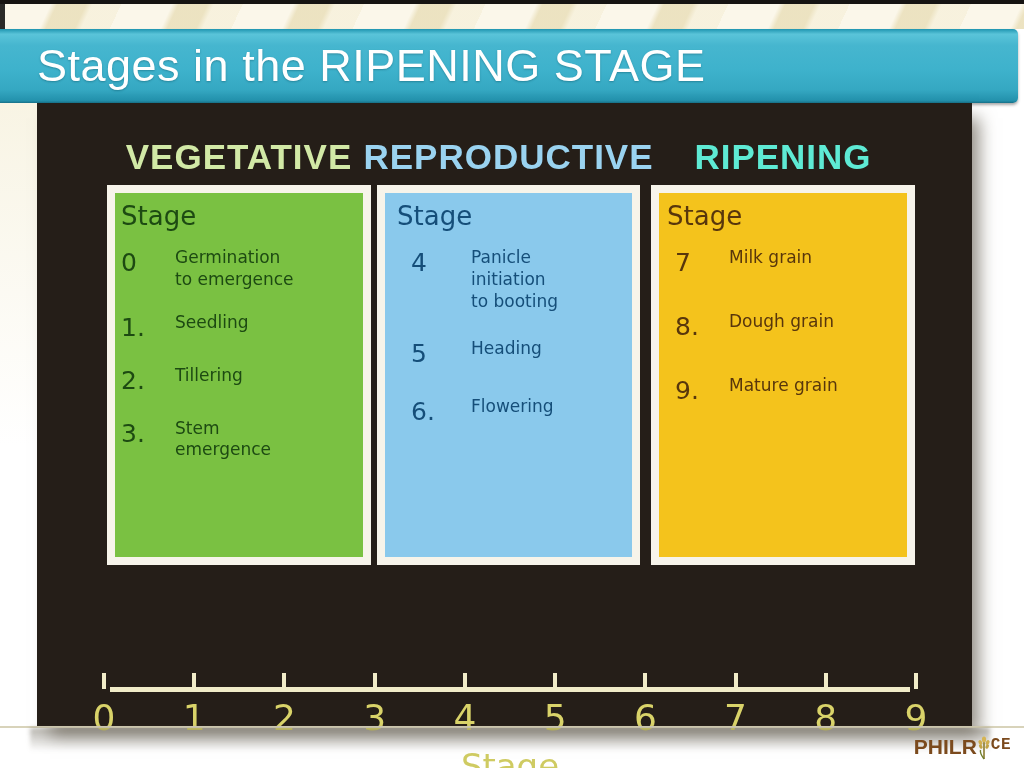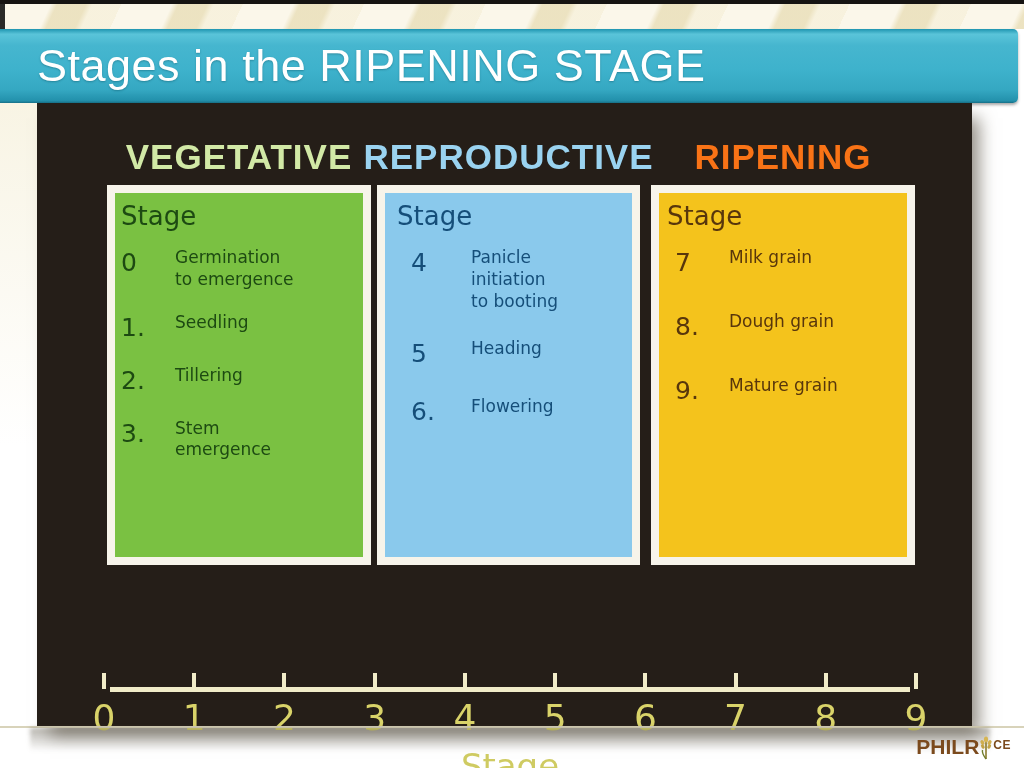--- a/index.html
+++ b/index.html
@@ -47,21 +47,21 @@
     box-shadow: 10px 12px 16px -3px rgba(75,66,52,0.6);
   }
 
   .col-header {
     position: absolute; top: 30px; height: 48px;
     display: flex; align-items: center; justify-content: center;
     font-weight: 700; font-size: 35px; letter-spacing: 1px; white-space: nowrap;
   }
   .col-header.veg { left: 70px;  width: 264px; color: #d2e9a6; }
   .col-header.rep { left: 340px; width: 263px; color: #9ad3f0; }
-  .col-header.rip { left: 614px; width: 264px; color: #f97316; }
+  .col-header.rip { left: 614px; width: 264px; color: #5eead4; }
 
   .stage-box {
     position: absolute; top: 82px; height: 380px;
     border: 8px solid #f7f4ea;
   }
   .stage-box.veg { left: 70px;  width: 264px; background: #7ac142; color: #1d4a12; }
   .stage-box.rep { left: 340px; width: 263px; background: #8ac9ec; color: #154e79; }
   .stage-box.rip { left: 614px; width: 264px; background: #f4c31c; color: #58360c; }
 
   .box-inner { padding: 8px 4px 0 6px; font-family: "DejaVu Sans", sans-serif; }
@@ -92,21 +92,21 @@
 
   
   .bottom-rule { position: absolute; left: 0; top: 726px; width: 1024px; height: 2px; background: #d8d3ba; }
   .bottom-shade { position: absolute; left: 30px; top: 728px; width: 960px; height: 26px;
     background: linear-gradient(180deg, rgba(90,84,70,0.42) 0%, rgba(90,84,70,0.0) 90%);
     filter: blur(2px); }
 
   .logo { position: absolute; right: 13px; top: 732px; height: 28px;
     display: flex; align-items: center; color: #7b4a1d; font-weight: 700; }
   .logo .big { font-size: 21px; line-height: 1; }
-  .logo .small { font-size: 12px; line-height: 1.1; letter-spacing: 0.5px; }
+  .logo .small { font-size: 16px; line-height: 1.1; letter-spacing: 0.5px; font-family: Liberation Mono, monospace; }
   .logo .stalk { width: 16px; height: 24px; margin: 0 -1px; position: relative; top: 2px; }
 </style>
 </head>
 <body>
 
 <div class="slide">
 
   <div class="top-strip"></div>
   <div class="cream-band"></div>
   <div class="cream-band-left-notch"></div>

